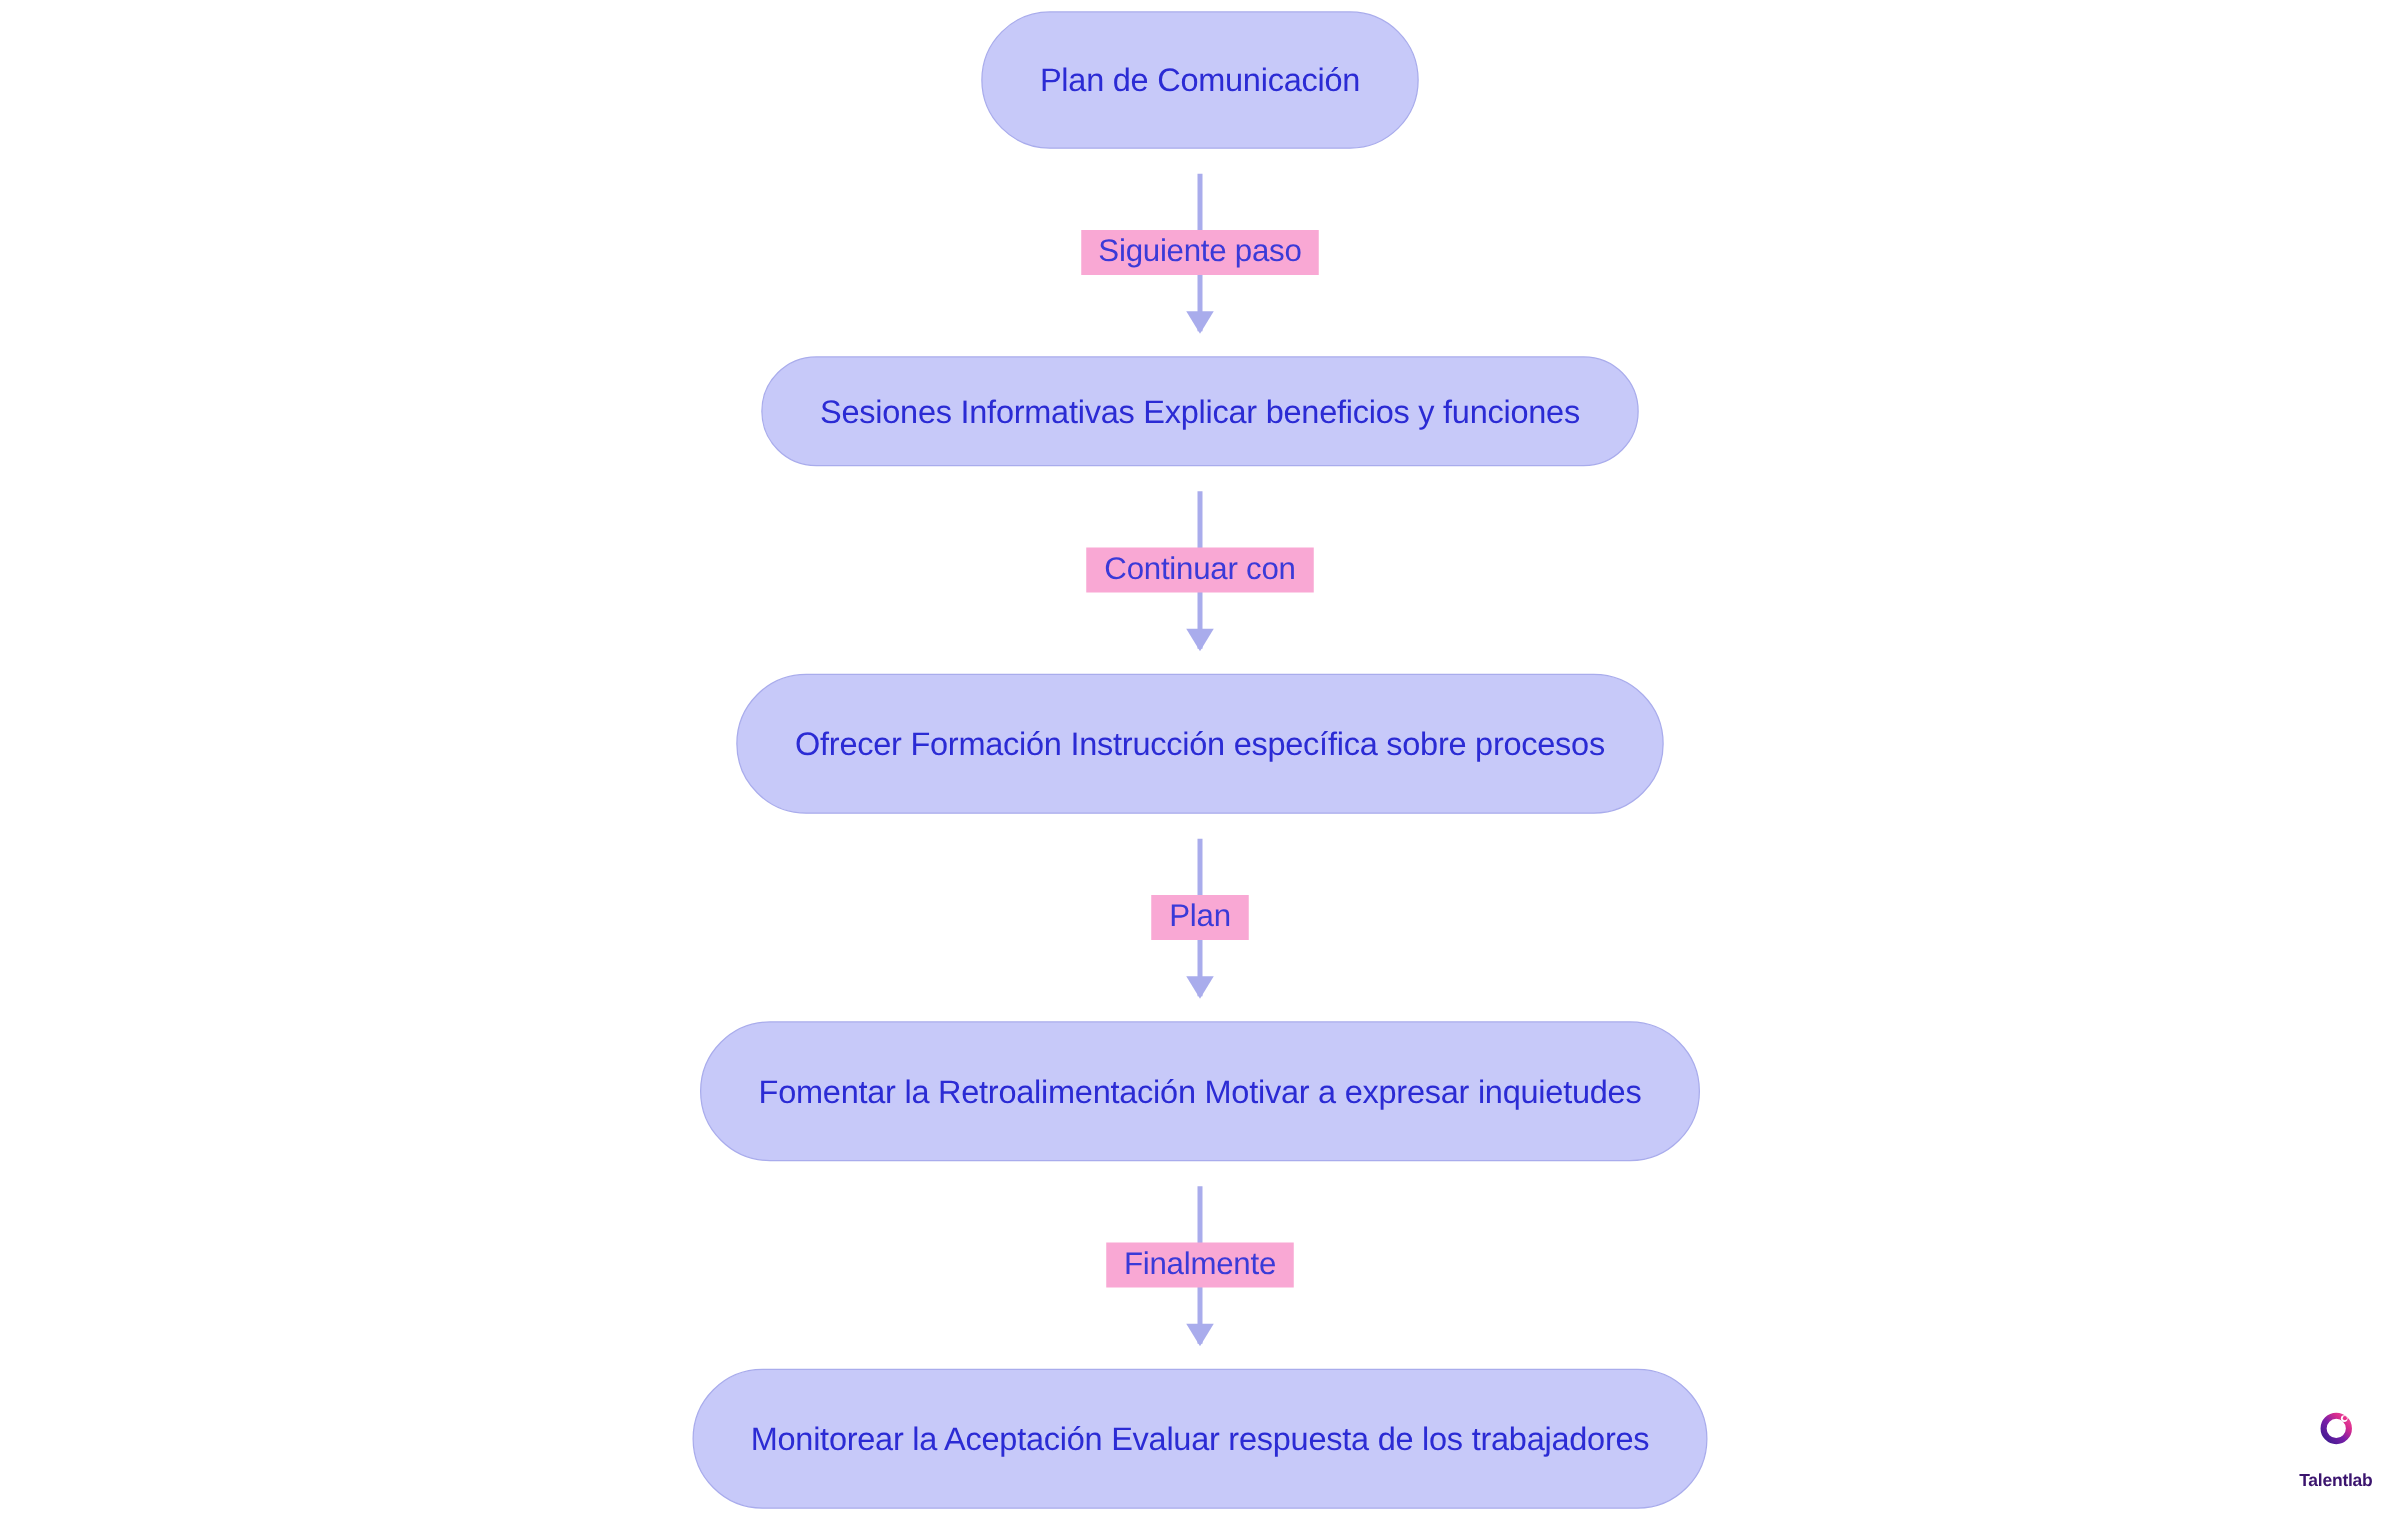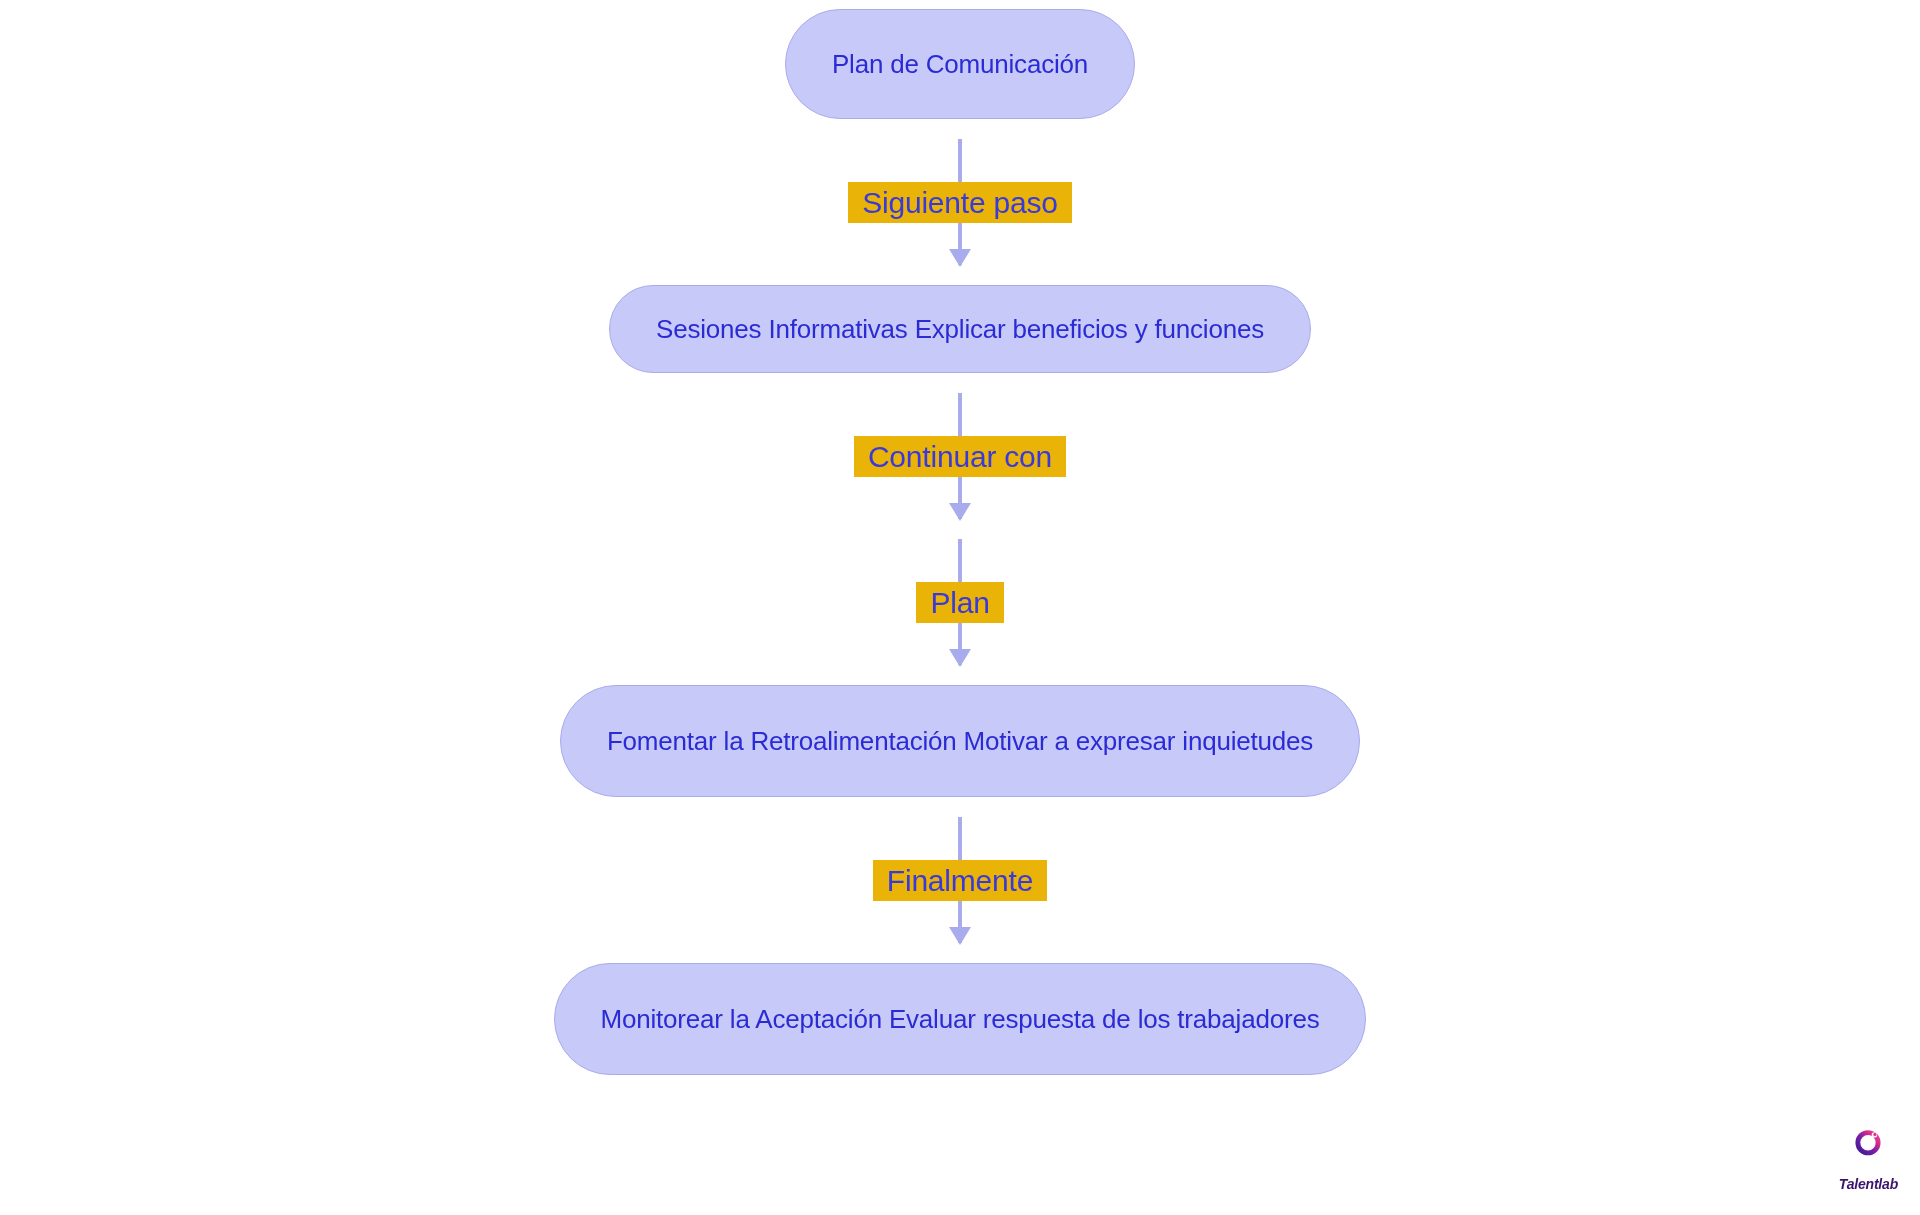--- a/index.html
+++ b/index.html
@@ -85,39 +85,38 @@
     transform: translateX(-50%);
     width: 0;
     height: 0;
     border-left: 11px solid transparent;
     border-right: 11px solid transparent;
     border-top: 18px solid #a9acec;
   }
   .connector-label {
     position: relative;
     z-index: 2;
-    background: #eab308;
+    background: #f9a8d4;
     padding: 4px 14px;
     color: #3a3ad8;
-    font-size: 30px;
+    font-size: 25px;
     letter-spacing: -0.2px;
     white-space: nowrap;
     line-height: 1.1;
   }
 
   
   #brand {
     position: absolute;
     right: 22px;
     bottom: 24px;
     display: flex;
     flex-direction: column;
     align-items: center;
     gap: 20px;
-    font-style: italic;
   }
   .brand-mark {
     width: 30px;
     height: 30px;
     display: block;
   }
   .brand-name {
     font-size: 14px;
     font-weight: bold;
     color: #3b146e;
@@ -145,20 +144,23 @@
     <div class="node node-1">
       <span class="node-label">Sesiones Informativas Explicar beneficios y funciones</span>
     </div>
 
     <div class="connector">
       <div class="connector-line"></div>
       <div class="connector-arrow"></div>
       <div class="connector-label">Continuar con</div>
     </div>
 
+    <div class="node node-2">
+      <span class="node-label">Ofrecer Formación Instrucción específica sobre procesos</span>
+    </div>
 
     <div class="connector">
       <div class="connector-line"></div>
       <div class="connector-arrow"></div>
       <div class="connector-label">Plan</div>
     </div>
 
     <div class="node node-3">
       <span class="node-label">Fomentar la Retroalimentación Motivar a expresar inquietudes</span>
     </div>

